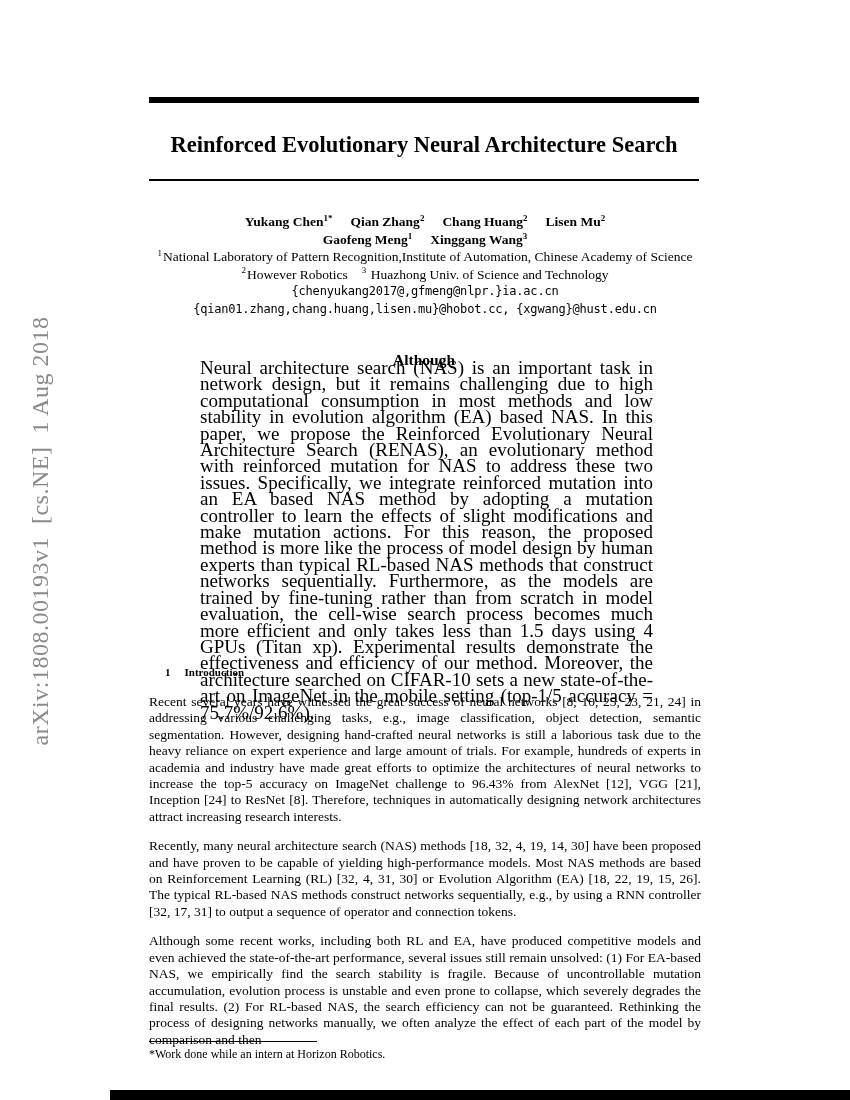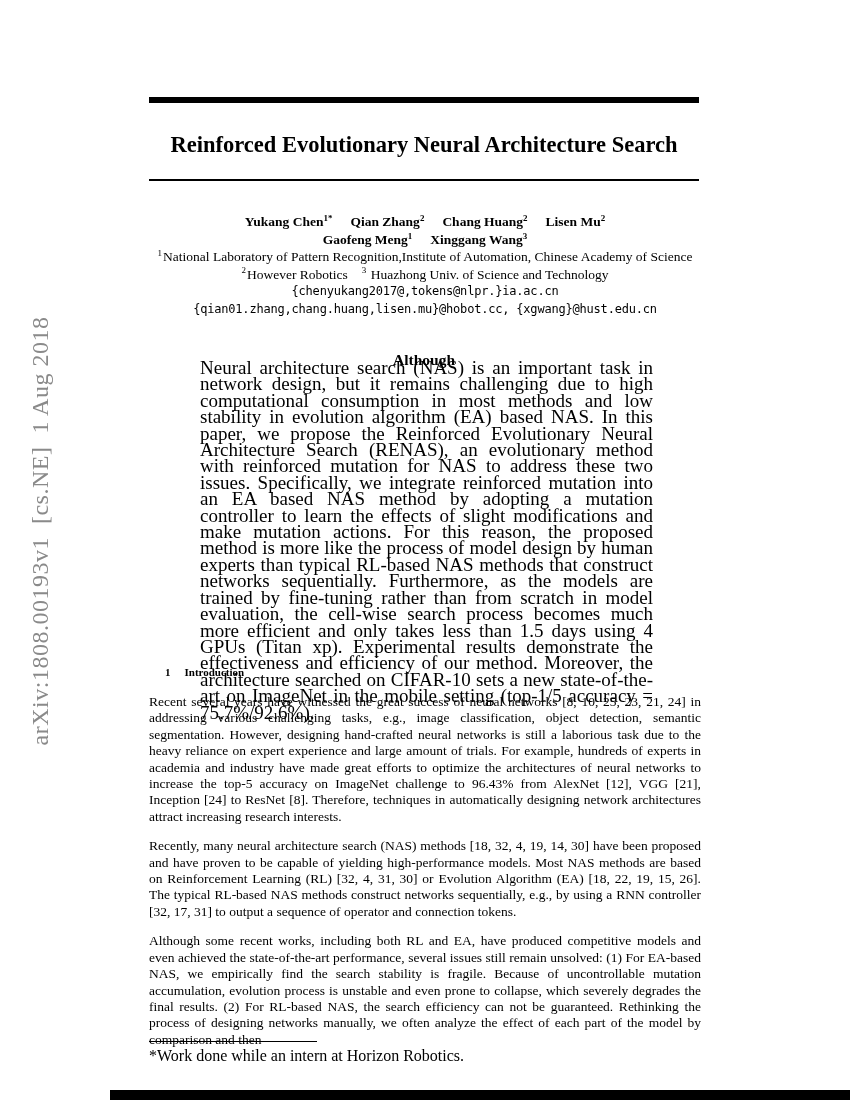--- a/index.html
+++ b/index.html
@@ -66,21 +66,21 @@
   .intro p {
     margin: 13px 0 0 0;
     font-size: 13.5px; line-height: 16.4px; text-align: justify;
   }
   .footnote-rule {
     position: absolute; left: 149px; top: 1041px;
     width: 168px; height: 1px; background: #000;
   }
   .footnote {
     position: absolute; left: 149px; top: 1047px; width: 552px;
-    font-size: 16px;
+    font-size: 12px;
   }
   .bottom-bar {
     position: absolute; left: 110px; top: 1090px;
     width: 740px; height: 10px; background: #000;
   }
 </style>
 </head>
 <body>
 
 <div class="page">
@@ -95,21 +95,21 @@
 
   <div class="authors-block">
     <div>
       <span class="author"><span>Yukang Chen</span><sup>1*</sup></span><span class="author"><span>Qian Zhang</span><sup>2</sup></span><span class="author"><span>Chang Huang</span><sup>2</sup></span><span class="author"><span>Lisen Mu</span><sup>2</sup></span>
     </div>
     <div>
       <span class="author"><span>Gaofeng Meng</span><sup>1</sup></span><span class="author"><span>Xinggang Wang</span><sup>3</sup></span>
     </div>
     <div class="affil"><sup>1</sup><span>National Laboratory of Pattern Recognition,Institute of Automation, Chinese Academy of Science</span></div>
     <div class="affil"><sup>2</sup><span>However Robotics</span><span class="affil-gap"></span><sup>3</sup> <span>Huazhong Univ. of Science and Technology</span></div>
-    <div class="emails">{chenyukang2017@,tokens@nlpr.}ia.ac.cn</div>
+    <div class="emails">{chenyukang2017@,gfmeng@nlpr.}ia.ac.cn</div>
     <div class="emails">{qian01.zhang,chang.huang,lisen.mu}@hobot.cc, {xgwang}@hust.edu.cn</div>
   </div>
 
   <h2 class="abstract-heading">Although</h2>
 
   <div class="abstract-body">Neural architecture search (NAS) is an important task in network design, but it remains challenging due to high computational consumption in most methods and low stability in evolution algorithm (EA) based NAS. In this paper, we propose the Reinforced Evolutionary Neural Architecture Search (RENAS), an evolutionary method with reinforced mutation for NAS to address these two issues. Specifically, we integrate reinforced mutation into an EA based NAS method by adopting a mutation controller to learn the effects of slight modifications and make mutation actions. For this reason, the proposed method is more like the process of model design by human experts than typical RL-based NAS methods that construct networks sequentially. Furthermore, as the models are trained by fine-tuning rather than from scratch in model evaluation, the cell-wise search process becomes much more efficient and only takes less than 1.5 days using 4 GPUs (Titan xp). Experimental results demonstrate the effectiveness and efficiency of our method. Moreover, the architecture searched on CIFAR-10 sets a new state-of-the-art on ImageNet in the mobile setting (top-1/5 accuracy = 75.7%/92.6%).</div>
 
   <div class="intro">
     <h2 class="section-heading"><span class="section-number">1</span><span>Introduction</span></h2>
     <p>Recent several years have witnessed the great success of neural networks [8, 10, 25, 23, 21, 24] in addressing various challenging tasks, e.g., image classification, object detection, semantic segmentation. However, designing hand-crafted neural networks is still a laborious task due to the heavy reliance on expert experience and large amount of trials. For example, hundreds of experts in academia and industry have made great efforts to optimize the architectures of neural networks to increase the top-5 accuracy on ImageNet challenge to 96.43% from AlexNet [12], VGG [21], Inception [24] to ResNet [8]. Therefore, techniques in automatically designing network architectures attract increasing research interests.</p>

